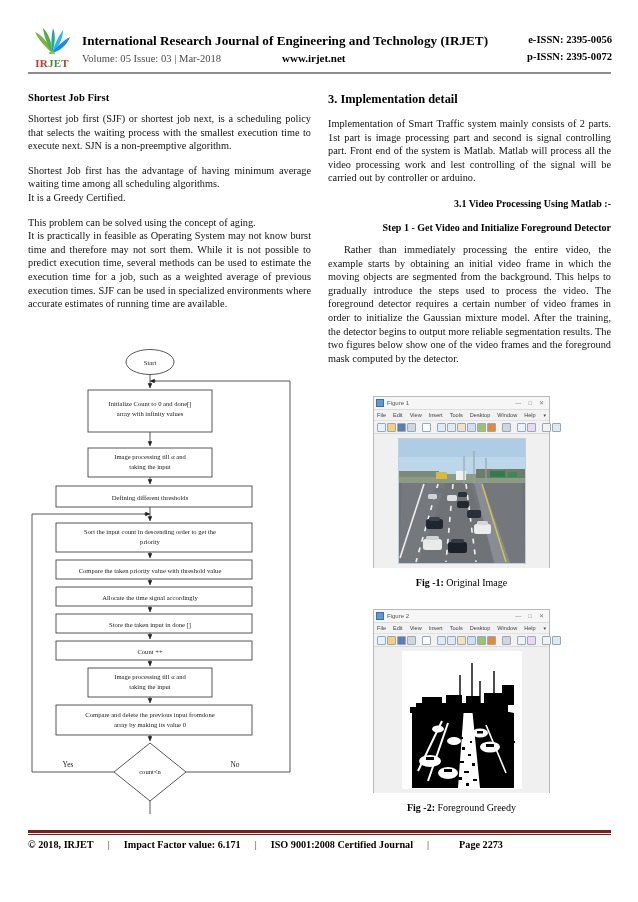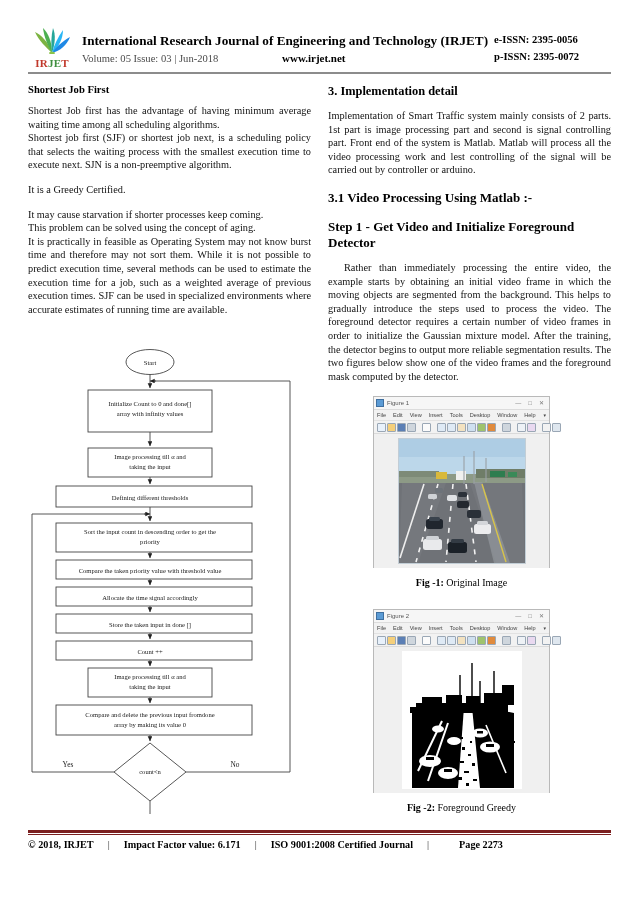--- a/index.html
+++ b/index.html
@@ -89,21 +89,21 @@
   }
   .hdr-url {
     font-family: "Liberation Serif", serif;
     font-weight: bold;
     font-size: 11px;
     color: #000;
     white-space: nowrap;
   }
   .hdr-right {
     flex: 0 0 118px;
-    text-align: left;
+    text-align: right;
     padding-left: 6px;
   }
   .hdr-issn {
     font-family: "Liberation Serif", serif;
     font-weight: bold;
     font-size: 10.6px;
     color: #000;
     white-space: nowrap;
     line-height: 17px;
   }
@@ -112,21 +112,21 @@
     left: 28px;
     top: 72px;
     width: 583px;
     height: 2px;
     background: #8c8c8c;
   }
 
   
   .col {
     position: absolute;
-    top: 84px;
+    top: 92px;
     width: 283px;
   }
   .col-left  { left: 28px; }
   .col-right { left: 328px; }
 
   .h-sub {
     font-family: "Liberation Serif", serif;
     font-weight: bold;
     font-size: 10.6px;
     margin: 0 0 9px 0;
@@ -135,23 +135,24 @@
   .h-sec {
     font-family: "Liberation Serif", serif;
     font-weight: bold;
     font-size: 12.4px;
     margin: 0 0 10px 0;
     color: #000;
   }
   .h-sub2 {
     font-family: "Liberation Serif", serif;
     font-weight: bold;
-    font-size: 13px;
+    font-size: 10px;
     margin: 13px 0 10px 0;
     color: #000;
+    text-align: right;
   }
   p.body {
     font-family: "Liberation Serif", serif;
     font-size: 10.3px;
     line-height: 13.6px;
     text-align: justify;
     margin: 0 0 11px 0;
     color: #111;
     hyphens: none;
   }
@@ -332,38 +333,37 @@
         <ellipse cx="20" cy="26" rx="3" ry="1.3" fill="#8bc34a"></ellipse>
       </svg>
       <div class="logo-text"><span class="i">I</span><span class="r">R</span><span class="j">J</span><span class="e">E</span><span class="t">T</span></div>
     </div>
 
     <div class="hdr-mid">
       <div class="hdr-row">
         <div class="hdr-title">International Research Journal of Engineering and Technology (IRJET)</div>
       </div>
       <div class="hdr-row" style="margin-top:3px;">
-        <div class="hdr-vol">Volume: 05 Issue: 03 | Jun-2018</div>
+        <div class="hdr-vol">Volume: 05 Issue: 03 | Mar-2018</div>
         <div class="hdr-url">www.irjet.net</div>
       </div>
     </div>
 
     <div class="hdr-right">
       <div class="hdr-issn">e-ISSN: 2395-0056</div>
       <div class="hdr-issn">p-ISSN: 2395-0072</div>
     </div>
   </div>
   <div class="header-rule"></div>
 
   <div class="col col-left">
     <div class="h-sub">Shortest Job First</div>
+    <p class="body">Shortest job first (SJF) or shortest job next, is a scheduling policy that selects the waiting process with the smallest execution time to execute next. SJN is a non-preemptive algorithm.</p>
     <p class="body tight">Shortest Job first has the advantage of having minimum average waiting time among all scheduling algorithms.</p>
-    <p class="body">Shortest job first (SJF) or shortest job next, is a scheduling policy that selects the waiting process with the smallest execution time to execute next. SJN is a non-preemptive algorithm.</p>
     <p class="body">It is a Greedy Certified.</p>
-    <p class="body tight">It may cause starvation if shorter processes keep coming.</p>
     <p class="body tight">This problem can be solved using the concept of aging.</p>
     <p class="body">It is practically in feasible as Operating System may not know burst time and therefore may not sort them. While it is not possible to predict execution time, several methods can be used to estimate the execution time for a job, such as a weighted average of previous execution times. SJF can be used in specialized environments where accurate estimates of running time are available.</p>
   </div>
 
   <div class="col col-right">
     <div class="h-sec">3. Implementation detail</div>
     <p class="body">Implementation of Smart Traffic system mainly consists of 2 parts. 1st part is image processing part and second is signal controlling part. Front end of the system is Matlab. Matlab will process all the video processing work and lest controlling of the signal will be carried out by controller or arduino.</p>
     <div class="h-sub2">3.1 Video Processing Using Matlab :-</div>
     <div class="h-sub2">Step 1 - Get Video and Initialize Foreground Detector</div>
     <p class="body indent">Rather than immediately processing the entire video, the example starts by obtaining an initial video frame in which the moving objects are segmented from the background. This helps to gradually introduce the steps used to process the video. The foreground detector requires a certain number of video frames in order to initialize the Gaussian mixture model. After the training, the detector begins to output more reliable segmentation results. The two figures below show one of the video frames and the foreground mask computed by the detector.</p>

